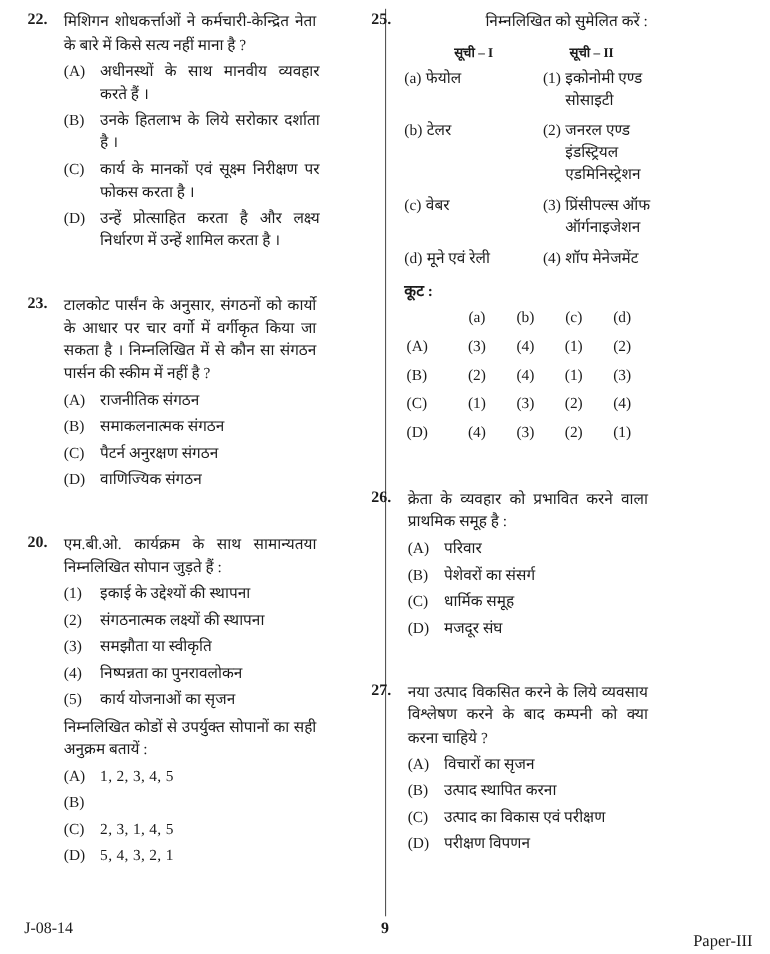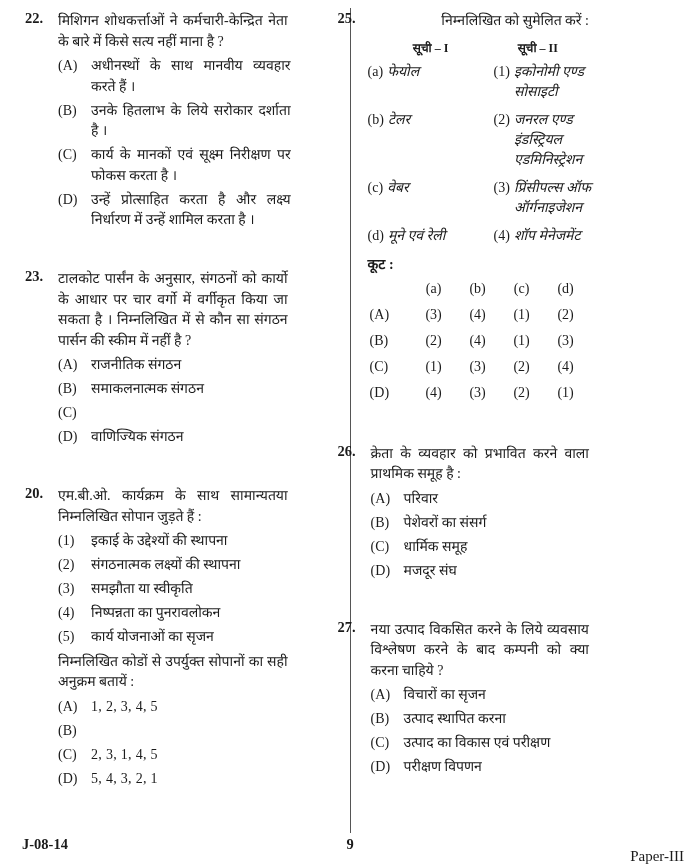--- a/index.html
+++ b/index.html
@@ -123,21 +123,21 @@
     display: flex;
   }
   .match-right {
     flex: 1 1 auto;
     font-size: 14px;
     line-height: 20px;
     display: flex;
     min-width: 0;
   }
   .mk { flex: 0 0 auto; padding-right: 4px; }
-  .mv { flex: 1 1 auto; min-width: 0; font-style: italic; }
+  .mv { flex: 1 1 auto; min-width: 0; }
 
   .koot {
     font-weight: bold;
     font-size: 14px;
     margin: 2px 0 6px 0;
   }
 
   
   .key {
     margin: 0 0 0 0;
@@ -164,21 +164,21 @@
     position: absolute;
     left: 0;
     bottom: 9px;
     width: 700px;
     height: 22px;
   }
   .footer-left {
     position: absolute;
     left: 22px;
     top: 0;
-    font-weight: bold;
+    font-weight: normal;
     font-size: 14.5px;
   }
   .footer-center {
     position: absolute;
     left: 0;
     top: 0;
     width: 700px;
     text-align: center;
     font-weight: bold;
     font-size: 14.5px;
@@ -238,20 +238,21 @@
             <div class="opt">
               <div class="opt-label">(A)</div>
               <div class="opt-text nojust">राजनीतिक संगठन</div>
             </div>
             <div class="opt">
               <div class="opt-label">(B)</div>
               <div class="opt-text nojust">समाकलनात्मक संगठन</div>
             </div>
             <div class="opt">
               <div class="opt-label">(C)</div>
+              <div class="opt-text nojust">पैटर्न अनुरक्षण संगठन</div>
             </div>
             <div class="opt">
               <div class="opt-label">(D)</div>
               <div class="opt-text nojust">वाणिज्यिक संगठन</div>
             </div>
           </div>
         </div>
       </div>
 
       <div class="gap-lg"></div>

